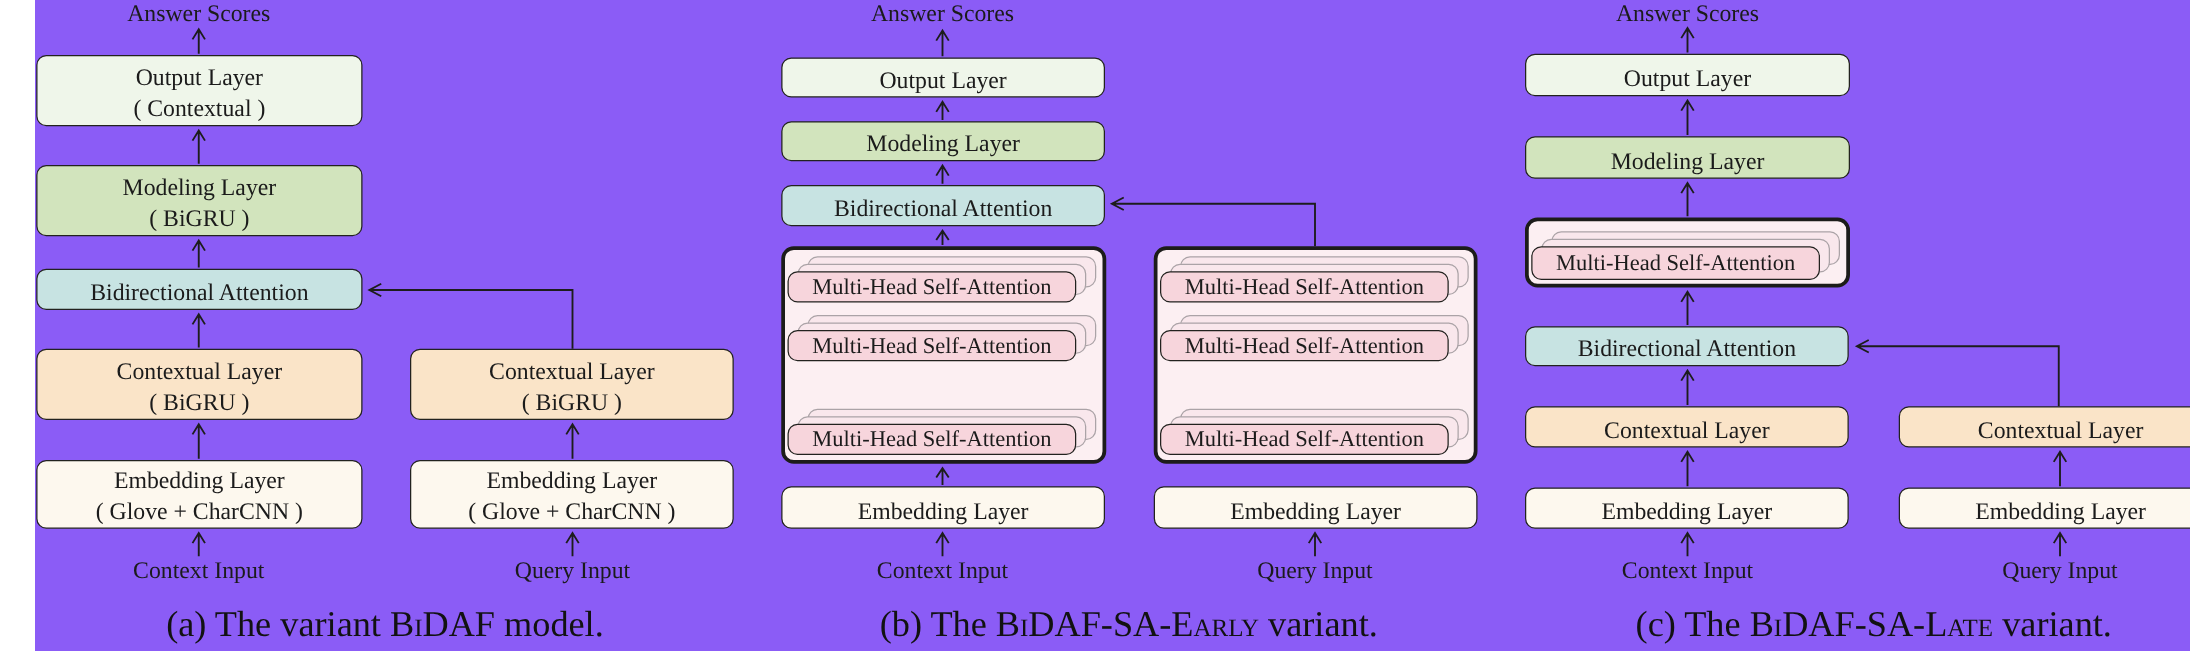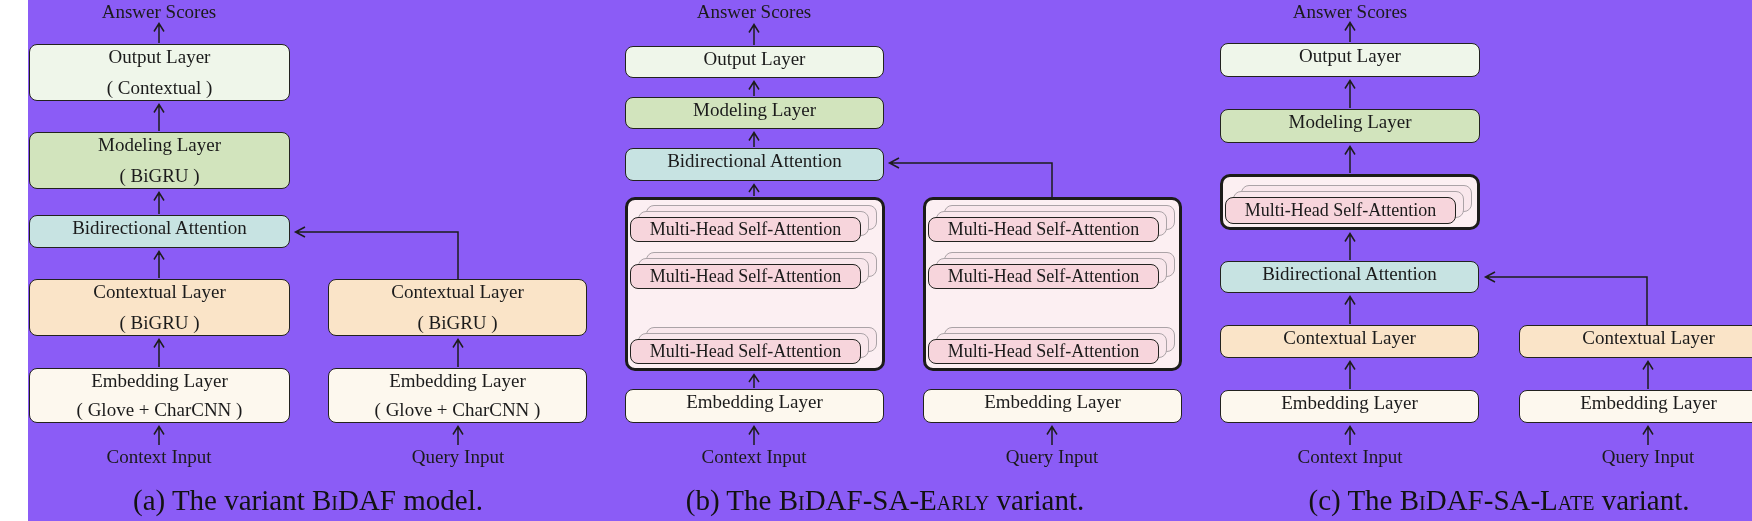--- a/index.html
+++ b/index.html
@@ -6,21 +6,21 @@
   #figure {
     position:relative; width:1752px; height:521px; background:#8b5cf6;
     font-family:"Liberation Serif","DejaVu Serif",serif; color:#1b1b1b;
     overflow:hidden;
     margin-left:28px;
   }
   #wires { position:absolute; left:0; top:0; width:1752px; height:521px; }
   .box {
     position:absolute; box-sizing:border-box;
     border:1.5px solid #22221f; border-radius:8px;
-    display:flex; flex-direction:column; align-items:center; justify-content:space-between;
+    display:flex; flex-direction:column; align-items:center; justify-content:flex-end;
     font-size:19px; line-height:1.28; text-align:center; z-index:2;
   }
   .stack {
     position:absolute; box-sizing:border-box;
     border:3px solid #1c1c1a; border-radius:10px; z-index:2; overflow:hidden;
   }
   .card {
     position:absolute; box-sizing:border-box; border-radius:8px; height:25px; width:231px;
   }
   .card.ghost { border:1.3px solid #aba3a7; }
@@ -190,21 +190,21 @@
   <div class="box" style="left:597px; top:389px; width:259px; height:34px; background:#fdf8ee;">
     <span>Embedding Layer</span>
   </div>
   <div class="box" style="left:895px; top:389px; width:259px; height:34px; background:#fdf8ee;">
     <span>Embedding Layer</span>
   </div>
 
   <div class="label" style="left:626px; top:446px;">Context Input</div>
   <div class="label" style="left:924px; top:446px;">Query Input</div>
 
-  <div class="caption" style="left:557px; width:600px;">
+  <div class="caption" style="left:575px; width:600px;">
     <span>(b) The </span><span class="sc">BiDAF-SA-Early</span><span> variant.</span>
   </div>
 
   <div class="label" style="left:1222px; top:1px;">Answer Scores</div>
 
   <div class="box" style="left:1192px; top:43px; width:260px; height:34px; background:#eff6ea;">
     <span>Output Layer</span>
   </div>
 
   <div class="box" style="left:1192px; top:109px; width:260px; height:34px; background:#d2e4bd;">

